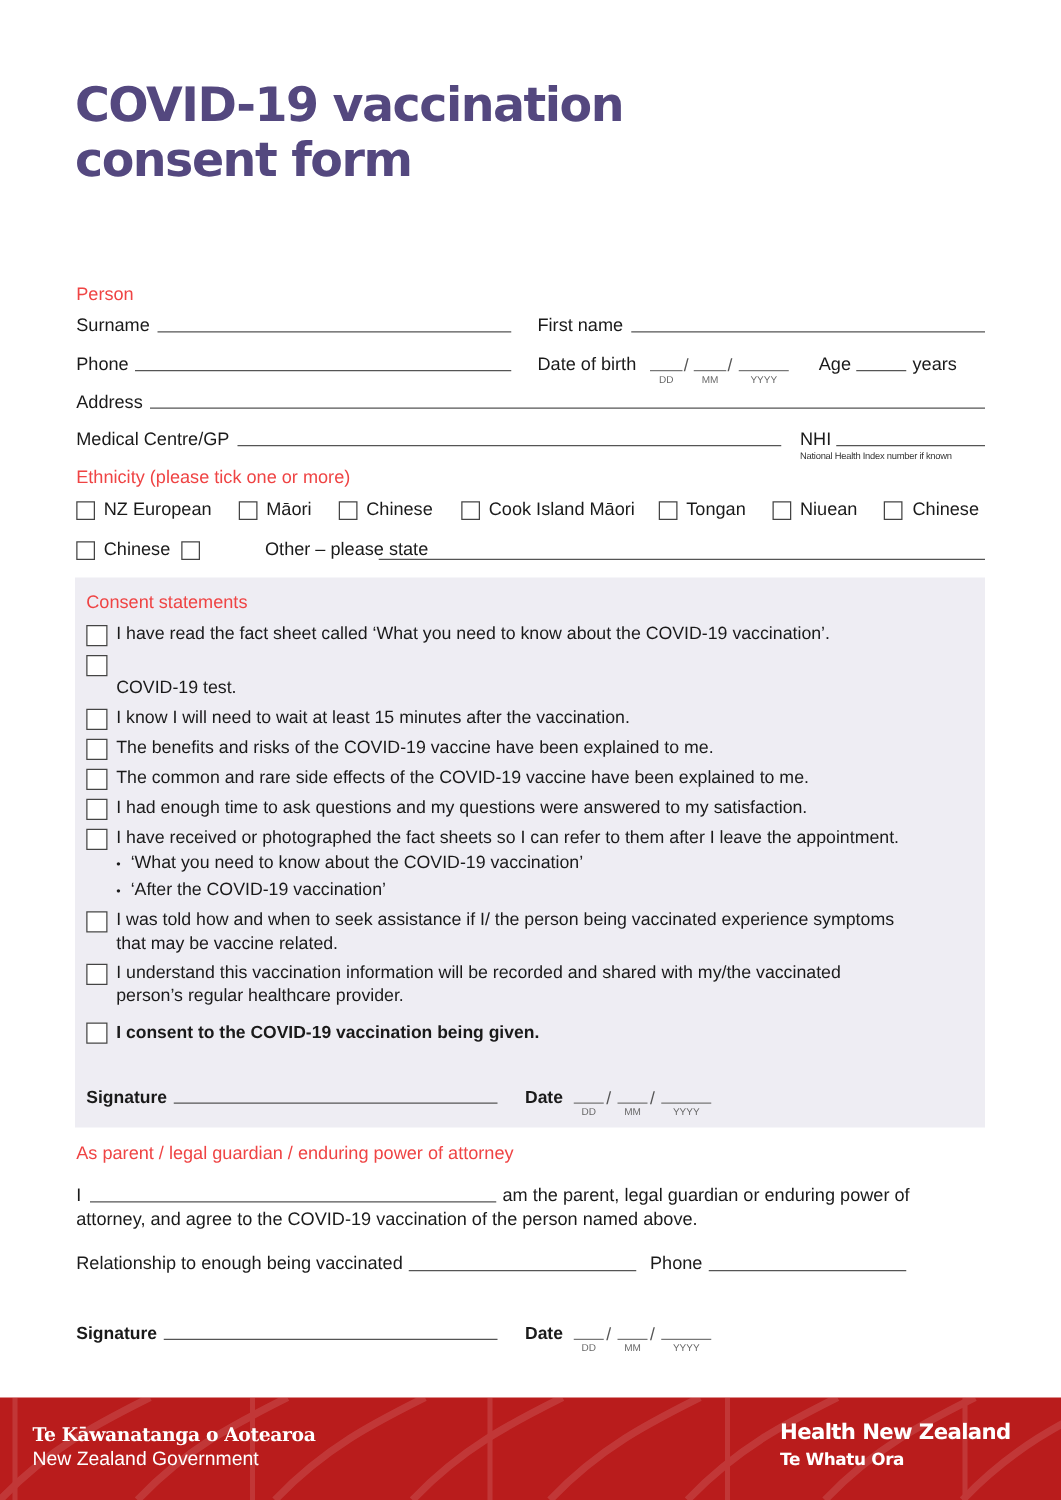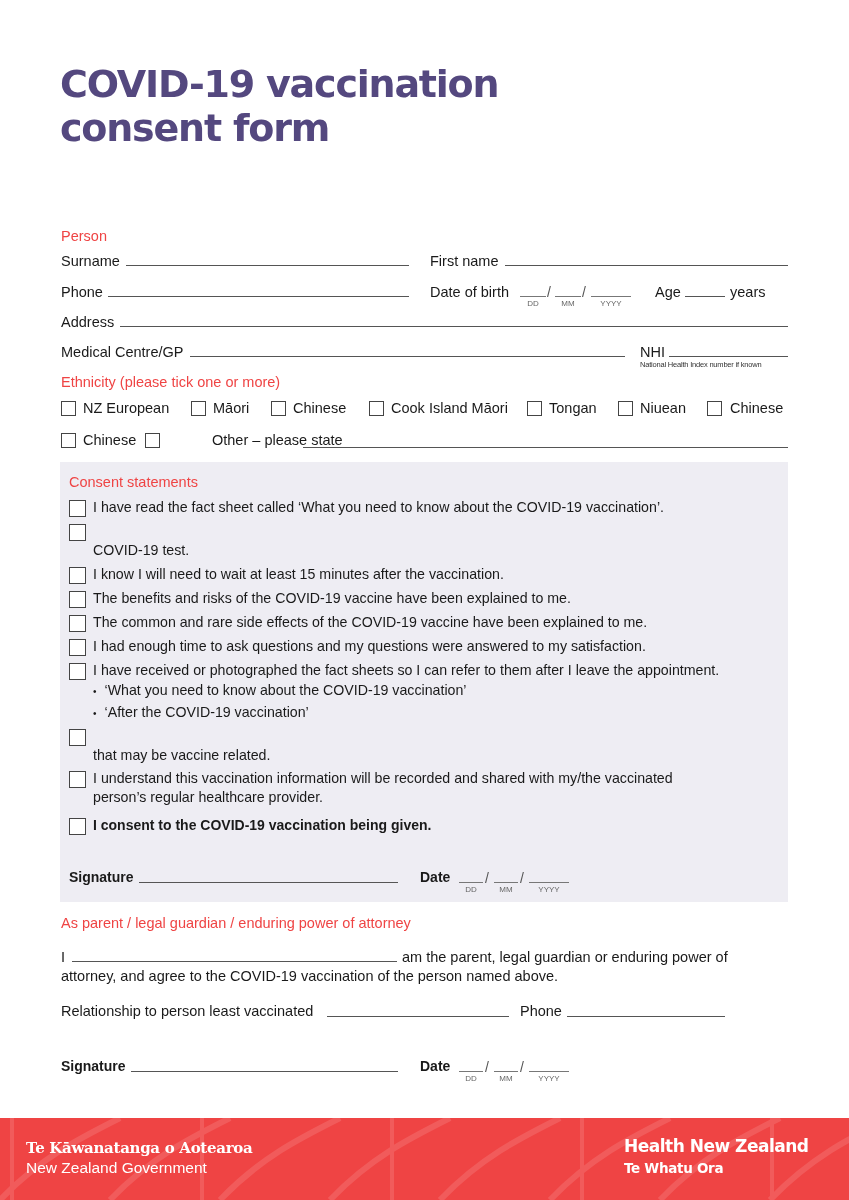--- a/index.html
+++ b/index.html
@@ -24,21 +24,21 @@
   .cb {
     position: absolute; width: 15px; height: 15px;
     border: 1px solid #444; background: #fff; box-sizing: border-box;
   }
   .panel {
     left: 60px; top: 462px; width: 728px; height: 440px; background: #eeedf3;
   }
   .stmt { position: absolute; left: 93px; font-size: 14.2px; line-height: 19px; color: #1a1a1a; white-space: nowrap; }
   .bullet { position: absolute; left: 93px; font-size: 14.2px; color: #1a1a1a; white-space: nowrap; }
   .footer {
-    left: 0; top: 1118px; width: 849px; height: 82px; background: #ef4444; overflow: hidden;
+    left: 0; top: 1118px; width: 849px; height: 82px; background: #b91c1c; overflow: hidden;
   }
   .footer .pattern { position: absolute; inset: 0; opacity: 0.12; }
   .foot-text { position: absolute; color: #fff; white-space: nowrap; }
 </style>
 </head>
 <body>
 
 <h1 class="abs title">
   <span>COVID-19 vaccination</span><br>
   <span>consent form</span>
@@ -122,21 +122,21 @@
 
 <div class="cb" style="left:69px;top:639px;width:17px;height:17px;"></div>
 <div class="stmt" style="top:637px;"><span>I had enough time to ask questions and my questions were answered to my satisfaction.</span></div>
 
 <div class="cb" style="left:69px;top:663px;width:17px;height:17px;"></div>
 <div class="stmt" style="top:661px;"><span>I have received or photographed the fact sheets so I can refer to them after I leave the appointment.</span></div>
 <div class="bullet" style="top:682px;"><span style="font-size:10px;margin-right:8px;">•</span><span>‘What you need to know about the COVID-19 vaccination’</span></div>
 <div class="bullet" style="top:704px;"><span style="font-size:10px;margin-right:8px;">•</span><span>‘After the COVID-19 vaccination’</span></div>
 
 <div class="cb" style="left:69px;top:729px;width:17px;height:17px;"></div>
-<div class="stmt" style="top:727px;"><br><span>that may be vaccine related.</span></div>
+<div class="stmt" style="top:727px;"><span>I was told how and when to seek assistance if I/ the person being vaccinated experience symptoms</span><br><span>that may be vaccine related.</span></div>
 
 <div class="cb" style="left:69px;top:771px;width:17px;height:17px;"></div>
 <div class="stmt" style="top:769px;"><span>I understand this vaccination information will be recorded and shared with my/the vaccinated</span><br><span>person’s regular healthcare provider.</span></div>
 
 <div class="cb" style="left:69px;top:818px;width:17px;height:17px;"></div>
 <div class="stmt" style="top:816px;font-weight:bold;font-size:14px;"><span>I consent to the COVID-19 vaccination being given.</span></div>
 
 <span class="abs lbl" style="left:69px;top:869px;font-weight:bold;font-size:14px;">Signature</span>
 <div class="line" style="left:139px;top:882px;width:259px;"></div>
 
@@ -150,21 +150,21 @@
 <div class="line light" style="left:529px;top:882px;width:40px;"></div>
 <span class="sub" style="left:529px;top:885px;width:40px;">YYYY</span>
 
 <div class="abs h-bold" style="left:61px;top:915px;">As parent / legal guardian / enduring power of attorney</div>
 
 <span class="abs lbl" style="left:61px;top:949px;">I</span>
 <div class="line" style="left:72px;top:961px;width:325px;"></div>
 <span class="abs lbl" style="left:402px;top:949px;">am the parent, legal guardian or enduring power of</span>
 <span class="abs lbl" style="left:61px;top:968px;">attorney, and agree to the COVID-19 vaccination of the person named above.</span>
 
-<span class="abs lbl" style="left:61px;top:1003px;">Relationship to person least vaccinated</span>
+<span class="abs lbl" style="left:61px;top:1003px;">Relationship to enough being vaccinated</span>
 <div class="line" style="left:327px;top:1016px;width:182px;"></div>
 <span class="abs lbl" style="left:520px;top:1003px;">Phone</span>
 <div class="line" style="left:567px;top:1016px;width:158px;"></div>
 
 <span class="abs lbl" style="left:61px;top:1058px;font-weight:bold;font-size:14px;">Signature</span>
 <div class="line" style="left:131px;top:1071px;width:267px;"></div>
 
 <span class="abs lbl" style="left:420px;top:1058px;font-weight:bold;font-size:14px;">Date</span>
 <div class="line light" style="left:459px;top:1071px;width:24px;"></div>
 <span class="sub" style="left:459px;top:1074px;width:24px;">DD</span>

